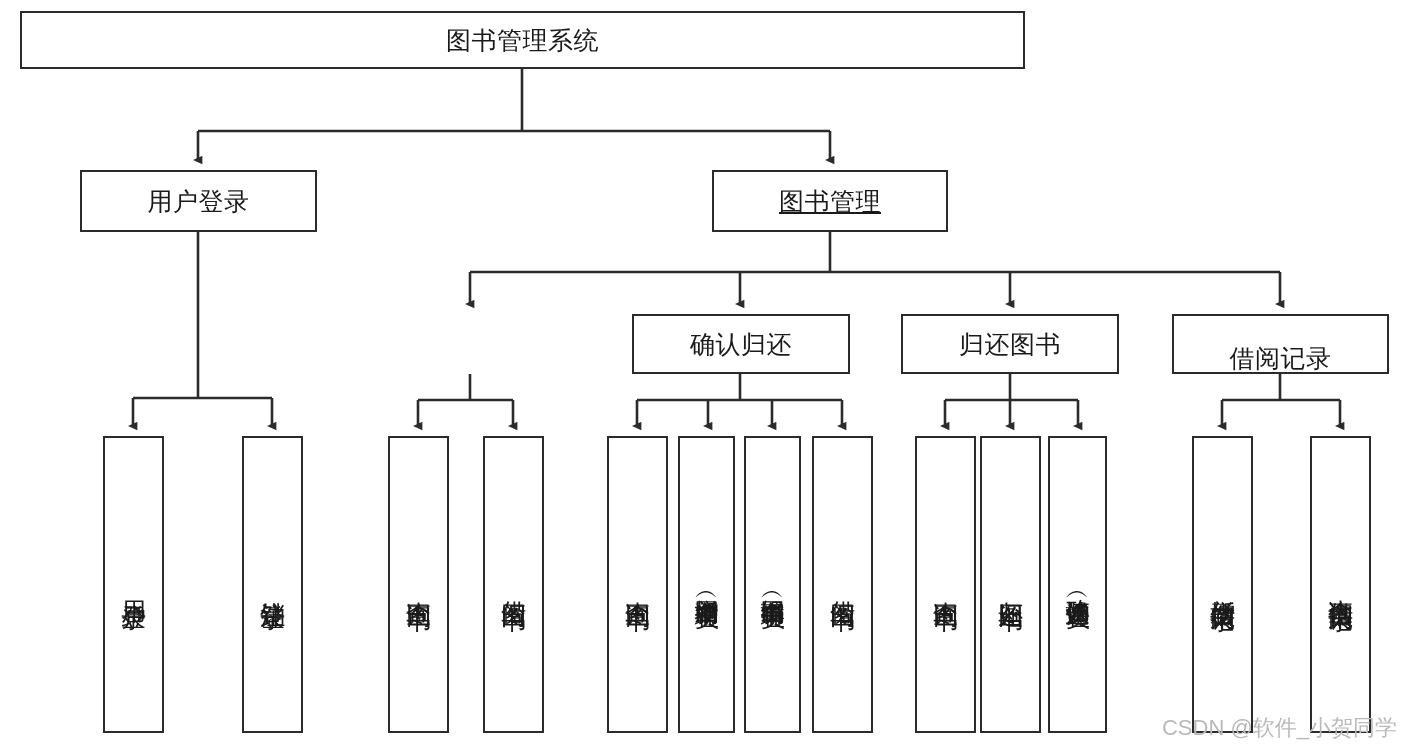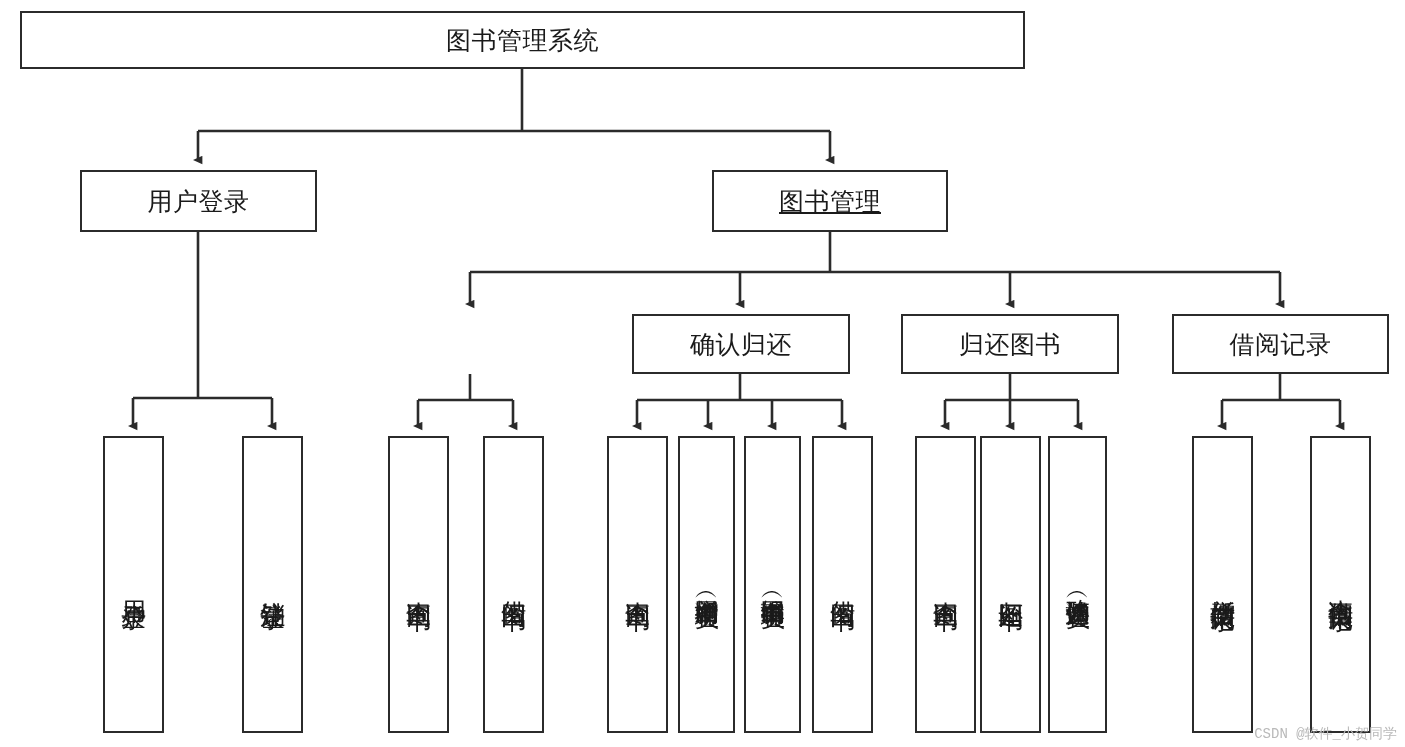--- a/index.html
+++ b/index.html
@@ -62,25 +62,25 @@
     white-space:nowrap;
   }
   .node.vert.tall .label{
     font-size:24px;
     letter-spacing:1px;
   }
   .watermark{
     position:absolute;
     right:8px;
     bottom:4px;
-    font-size:14px;
+    font-size:22px;
     color:#b9b9b9;
     z-index:5;
     white-space:nowrap;
-    font-family:Liberation Mono, monospace;
+    font-family:Liberation Sans, sans-serif;
   }
 </style>
 </head>
 <body>
 
 <div id="canvas">
 
   <svg id="edges" viewBox="0 0 1405 747" width="1405" height="747" xmlns="http://www.w3.org/2000/svg">
     <defs>
       <marker id="arrow" markerWidth="10" markerHeight="10" refX="4.2" refY="5" orient="auto" markerUnits="userSpaceOnUse">
@@ -141,21 +141,21 @@
   <div class="node horiz" style="left:712px; top:170px; width:236px; height:62px;text-decoration:underline;">
     <span class="label">图书管理</span>
   </div>
 
   <div class="node horiz" style="left:632px; top:314px; width:218px; height:60px;">
     <span class="label">确认归还</span>
   </div>
   <div class="node horiz" style="left:901px; top:314px; width:218px; height:60px;">
     <span class="label">归还图书</span>
   </div>
-  <div class="node horiz" style="left:1172px; top:314px; width:217px; height:60px;">
+  <div class="node horiz" style="left:1172px; top:314px; width:217px; height:60px;align-items:flex-end;">
     <span class="label">借阅记录</span>
   </div>
 
   <div class="node vert" style="left:103px; top:436px; width:61px; height:297px;">
     <span class="label">用户登录</span>
   </div>
   <div class="node vert" style="left:242px; top:436px; width:61px; height:297px;">
     <span class="label">注销登录</span>
   </div>
 

